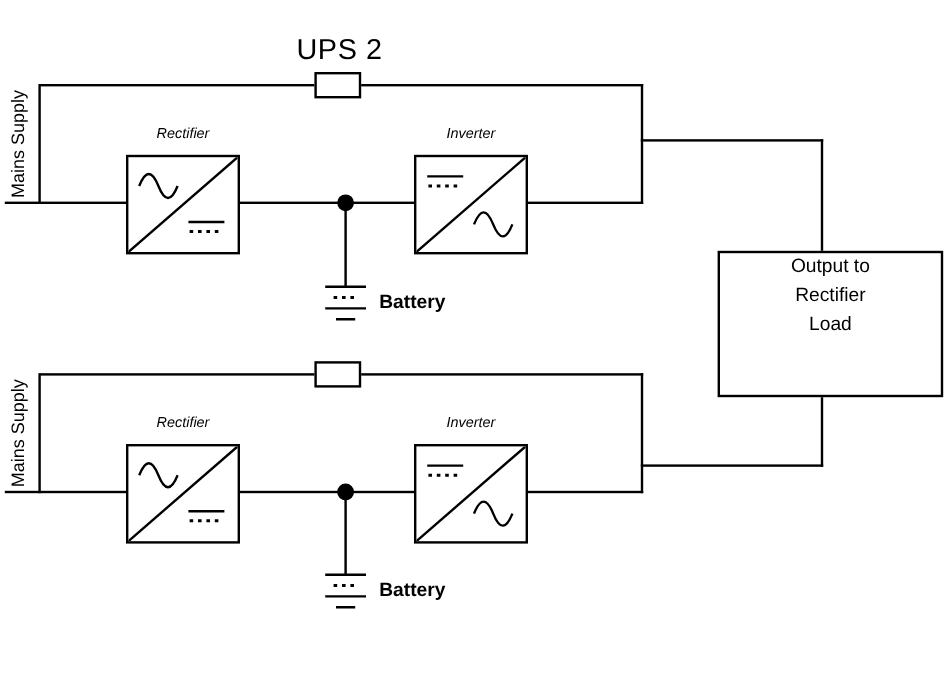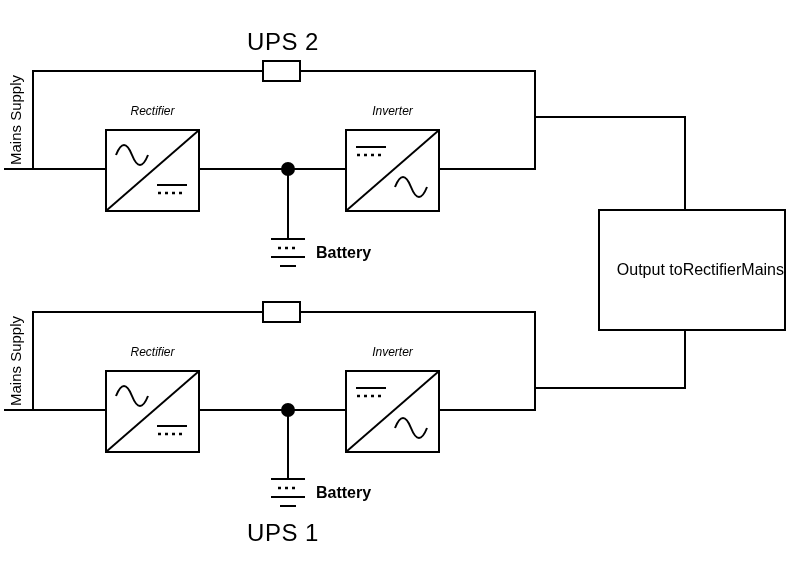--- a/index.html
+++ b/index.html
@@ -37,23 +37,23 @@
   .dot {
     position: absolute;
     width: 14px;
     height: 14px;
     border-radius: 50%;
     background: #000000;
   }
   .comp-svg { position: absolute; left: 0; top: 0; }
   .load-box {
     display: flex;
-    flex-direction: row;
+    flex-direction: column;
     align-items: center;
-    justify-content: flex-end;
+    justify-content: flex-start;
     font-size: 16px;
     line-height: 1.5;
     text-align: center;
   }
 </style>
 </head>
 <body>
 
 <div class="canvas">
 
@@ -98,21 +98,21 @@
   </div>
 
   <div class="wire" style="left:440px; top:168px; width:96px; height:2px;"></div>
   <div class="wire" style="left:534px; top:70px; width:2px; height:100px;"></div>
   <div class="wire" style="left:534px; top:116px; width:152px; height:2px;"></div>
   <div class="wire" style="left:684px; top:116px; width:2px; height:94px;"></div>
 
   <div class="box load-box" style="left:598px; top:209px; width:188px; height:122px;">
     <span>Output to</span>
     <span>Rectifier</span>
-    <span>Mains</span>
+    <span>Load</span>
   </div>
 
   <div class="wire" style="left:33px; top:311px; width:503px; height:2px;"></div>
   <div class="box" style="left:262px; top:301px; width:39px; height:22px;"></div>
 
   <div class="wire" style="left:32px; top:311px; width:2px; height:100px;"></div>
   <div class="wire" style="left:4px; top:409px; width:101px; height:2px;"></div>
   <div class="vlabel" style="left:-45px; top:351px;">Mains Supply</div>
 
   <div class="label comp-label" style="left:105px; top:345px; width:95px;">Rectifier</div>
@@ -144,15 +144,14 @@
       <line x1="10" y1="24" x2="38" y2="24" stroke="#000" stroke-width="2.5" stroke-dasharray="3 4"></line>
       <path d="M 48 56 Q 56 36 64 56 Q 72 76 80 56" fill="none" stroke="#000" stroke-width="2"></path>
     </svg>
   </div>
 
   <div class="wire" style="left:440px; top:409px; width:96px; height:2px;"></div>
   <div class="wire" style="left:534px; top:311px; width:2px; height:100px;"></div>
   <div class="wire" style="left:534px; top:387px; width:152px; height:2px;"></div>
   <div class="wire" style="left:684px; top:331px; width:2px; height:58px;"></div>
 
-  <div class="label title" style="left:233px; top:519px; width:100px;">UPS 1</div>
 
 </div>
 
 </body></html>

